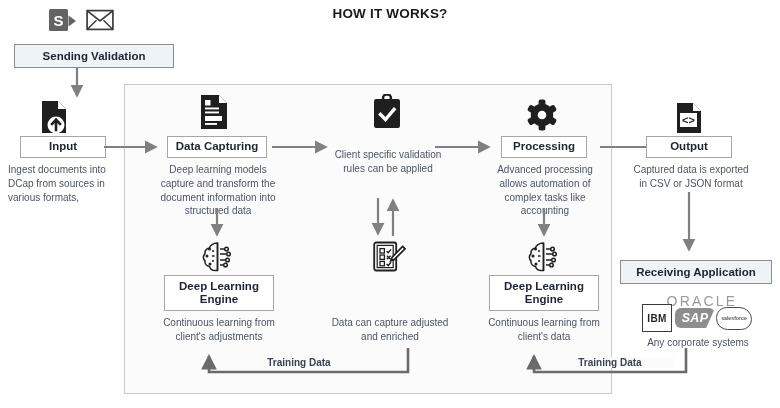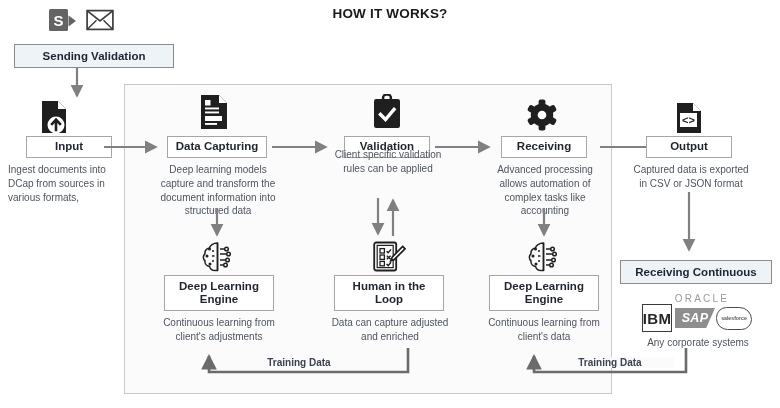--- a/index.html
+++ b/index.html
@@ -90,45 +90,46 @@
   .icon { display: block; }
   .icon svg { display: block; }
 
   
   .logo-row {
     display: flex;
     align-items: center;
     justify-content: center;
   }
   .oracle-word {
-    font-size: 10px;
+    font-size: 14px;
     letter-spacing: 2.2px;
     color: #9a9a9a;
     text-align: center;
     font-family: "Liberation Sans", sans-serif;
   }
   .ibm-logo {
     width: 30px; height: 28px;
     border: 1.6px solid #3a3a3a;
     box-sizing: border-box;
     display: flex; align-items: center; justify-content: center;
-    font-size: 15px; font-weight: bold; color: #262626;
+    font-size: 10px; font-weight: bold; color: #262626;
     letter-spacing: .4px;
     background: #fff;
   }
   .sap-logo {
     width: 40px; height: 20px;
     background: #8e8e8e;
     color: #ffffff;
     font-size: 12.5px;
     font-weight: bold;
     font-style: italic;
     display: flex; align-items: center; justify-content: center;
     letter-spacing: .3px;
     clip-path: polygon(0 0, 100% 0, 78% 100%, 0 100%);
+    border-radius: 6px;
   }
   .sf-logo {
     width: 34px; height: 21px;
     background: #ffffff;
     border: 1.4px solid #4a4a4a;
     border-radius: 11px 13px 11px 12px;
     display: flex; align-items: center; justify-content: center;
     font-size: 5.2px; color: #5a5a5a; font-weight: bold;
   }
 </style>
@@ -177,21 +178,21 @@
   </svg>
 
   <div class="abs icon" style="left:39px; top:100px;">
     <svg width="30" height="34" viewBox="0 0 30 34">
       <path d="M3,1 L19,1 L27,9 L27,33 L3,33 Z" fill="#1f1f1f"></path>
       <path d="M19,1 L19,9 L27,9 Z" fill="#ffffff"></path>
       <circle cx="17" cy="25" r="8.5" fill="#ffffff"></circle>
       <path d="M17,30 L17,20 M13,24 L17,19.6 L21,24" stroke="#1f1f1f" stroke-width="2.6" fill="none" stroke-linecap="square"></path>
     </svg>
   </div>
-  <div class="abs node-box" style="left:26px; top:136px; width:86px; height:22px;">
+  <div class="abs node-box" style="left:20px; top:136px; width:86px; height:22px;">
     <span>Input</span>
   </div>
   <div class="abs caption left" style="left:8px; top:163px; width:110px;">Ingest documents into DCap from sources in various formats,</div>
 
   <svg class="abs" style="left:104px; top:138px;" width="62" height="20">
     <line x1="0" y1="9" x2="52" y2="9" stroke="#808080" stroke-width="2.2" marker-end="url(#ah)"></line>
   </svg>
 
   <div class="abs icon" style="left:199px; top:94px;">
     <svg width="30" height="36" viewBox="0 0 30 36">
@@ -217,23 +218,20 @@
     <line x1="10" y1="0" x2="10" y2="27" stroke="#808080" stroke-width="2.2" marker-end="url(#ah)"></line>
   </svg>
 
   <div class="abs icon" style="left:372px; top:94px;">
     <svg width="30" height="36" viewBox="0 0 30 36">
       <rect x="11" y="0.5" width="8" height="7" rx="3.4" fill="none" stroke="#1f1f1f" stroke-width="2.4"></rect>
       <rect x="2" y="5" width="26" height="29" rx="2.2" fill="#1f1f1f"></rect>
       <path d="M8.5,20.5 L13.5,25.5 L22,15.5" stroke="#ffffff" stroke-width="3.4" fill="none" stroke-linecap="square"></path>
     </svg>
   </div>
-  <div class="abs node-box" style="left:344px; top:136px; width:86px; height:22px;">
-    <span>Validation</span>
-  </div>
   <div class="abs caption" style="left:330px; top:148px; width:116px;">Client specific validation rules can be applied</div>
 
   <svg class="abs" style="left:435px; top:138px;" width="64" height="20">
     <line x1="0" y1="9" x2="54" y2="9" stroke="#808080" stroke-width="2.2" marker-end="url(#ah)"></line>
   </svg>
 
   <svg class="abs" style="left:370px; top:196px;" width="34" height="48">
     <line x1="8" y1="2" x2="8" y2="38" stroke="#808080" stroke-width="2.2" marker-end="url(#ah)"></line>
     <line x1="23" y1="40" x2="23" y2="4" stroke="#808080" stroke-width="2.2" marker-end="url(#ah)"></line>
   </svg>
@@ -243,21 +241,21 @@
       <g fill="#1f1f1f">
         <rect x="12.6" y="0.5" width="6.8" height="31" rx="2"></rect>
         <rect x="12.6" y="0.5" width="6.8" height="31" rx="2" transform="rotate(60 16 16)"></rect>
         <rect x="12.6" y="0.5" width="6.8" height="31" rx="2" transform="rotate(120 16 16)"></rect>
         <circle cx="16" cy="16" r="11.2"></circle>
       </g>
       <circle cx="16" cy="16" r="4.3" fill="#ffffff"></circle>
     </svg>
   </div>
   <div class="abs node-box" style="left:501px; top:136px; width:86px; height:22px;">
-    <span>Receiving</span>
+    <span>Processing</span>
   </div>
   <div class="abs caption" style="left:487px; top:163px; width:116px;">Advanced processing allows automation of complex tasks like accounting</div>
 
   <svg class="abs" style="left:600px; top:138px;" width="72" height="20">
     <line x1="0" y1="9" x2="62" y2="9" stroke="#808080" stroke-width="2.2" marker-end="url(#ah)"></line>
   </svg>
 
   <svg class="abs" style="left:534px; top:208px;" width="20" height="36">
     <line x1="10" y1="0" x2="10" y2="27" stroke="#808080" stroke-width="2.2" marker-end="url(#ah)"></line>
   </svg>
@@ -292,23 +290,20 @@
       <rect x="5.2" y="5.4" width="16" height="22.2" fill="none" stroke="#1f1f1f" stroke-width="1.2"></rect>
       <rect x="8" y="8.6" width="4.4" height="4.4" fill="none" stroke="#1f1f1f" stroke-width="1.3"></rect>
       <rect x="8" y="15" width="4.4" height="4.4" fill="none" stroke="#1f1f1f" stroke-width="1.3"></rect>
       <rect x="8" y="21.4" width="4.4" height="4.4" fill="none" stroke="#1f1f1f" stroke-width="1.3"></rect>
       <path d="M14.6,11.2 L16.2,12.8 L19,9.4" stroke="#1f1f1f" stroke-width="1.4" fill="none"></path>
       <path d="M14.8,15.8 L18.6,19.2 M18.6,15.8 L14.8,19.2" stroke="#1f1f1f" stroke-width="1.4"></path>
       <path d="M14.6,24 L16.2,25.6 L19,22.2" stroke="#1f1f1f" stroke-width="1.4" fill="none"></path>
       <path d="M30.6,6.4 L33,8.8 L22.4,19.4 L18.8,20.8 L20.2,17.2 Z" fill="#ffffff" stroke="#1f1f1f" stroke-width="1.7"></path>
     </svg>
   </div>
-  <div class="abs node-box" style="left:334px; top:275px; width:110px; height:36px; flex-direction:column;">
-    <span>Human in the Loop</span>
-  </div>
   <div class="abs caption" style="left:328px; top:316px; width:124px;">Data can capture adjusted and enriched</div>
 
   <div class="abs icon" style="left:526px; top:240px;">
     <svg width="36" height="34" viewBox="0 0 36 34">
       <g fill="none" stroke="#1f1f1f" stroke-width="1.5">
         <path d="M17.5,3 C13,3 10,5.5 9.5,8 C6.5,8.5 4.5,11 5,13.8 C2.8,15.5 2.8,19 5,20.8 C4.6,23.6 6.6,26 9.6,26.6 C10.4,29.4 13.6,31 17.5,30.4 Z"></path>
         <path d="M17.5,3 L17.5,30.6"></path>
         <path d="M20,9 L24,9 M20,14 L26,14 M20,20 L25,20 M20,25 L23,25"></path>
         <circle cx="26.5" cy="9" r="1.8"></circle>
         <circle cx="28.5" cy="14" r="1.8"></circle>
@@ -349,21 +344,21 @@
   <div class="abs node-box" style="left:646px; top:136px; width:86px; height:22px;">
     <span>Output</span>
   </div>
   <div class="abs caption" style="left:629px; top:163px; width:124px;">Captured data is exported in CSV or JSON format</div>
 
   <svg class="abs" style="left:680px; top:192px;" width="20" height="66">
     <line x1="9" y1="0" x2="9" y2="58" stroke="#808080" stroke-width="2.2" marker-end="url(#ah)"></line>
   </svg>
 
   <div class="abs app-box" style="left:620px; top:260px; width:152px; height:24px;">
-    <span>Receiving Continuous</span>
+    <span>Receiving Application</span>
   </div>
 
   <div class="abs oracle-word" style="left:652px; top:293px; width:100px;">ORACLE</div>
 
   <div class="abs logo-row" style="left:638px; top:303px; width:118px; height:30px;">
     <div class="ibm-logo">IBM</div>
     <div class="sap-logo" style="margin-left:3px;">SAP</div>
     <div class="sf-logo" style="margin-left:1px;">salesforce</div>
   </div>
 

